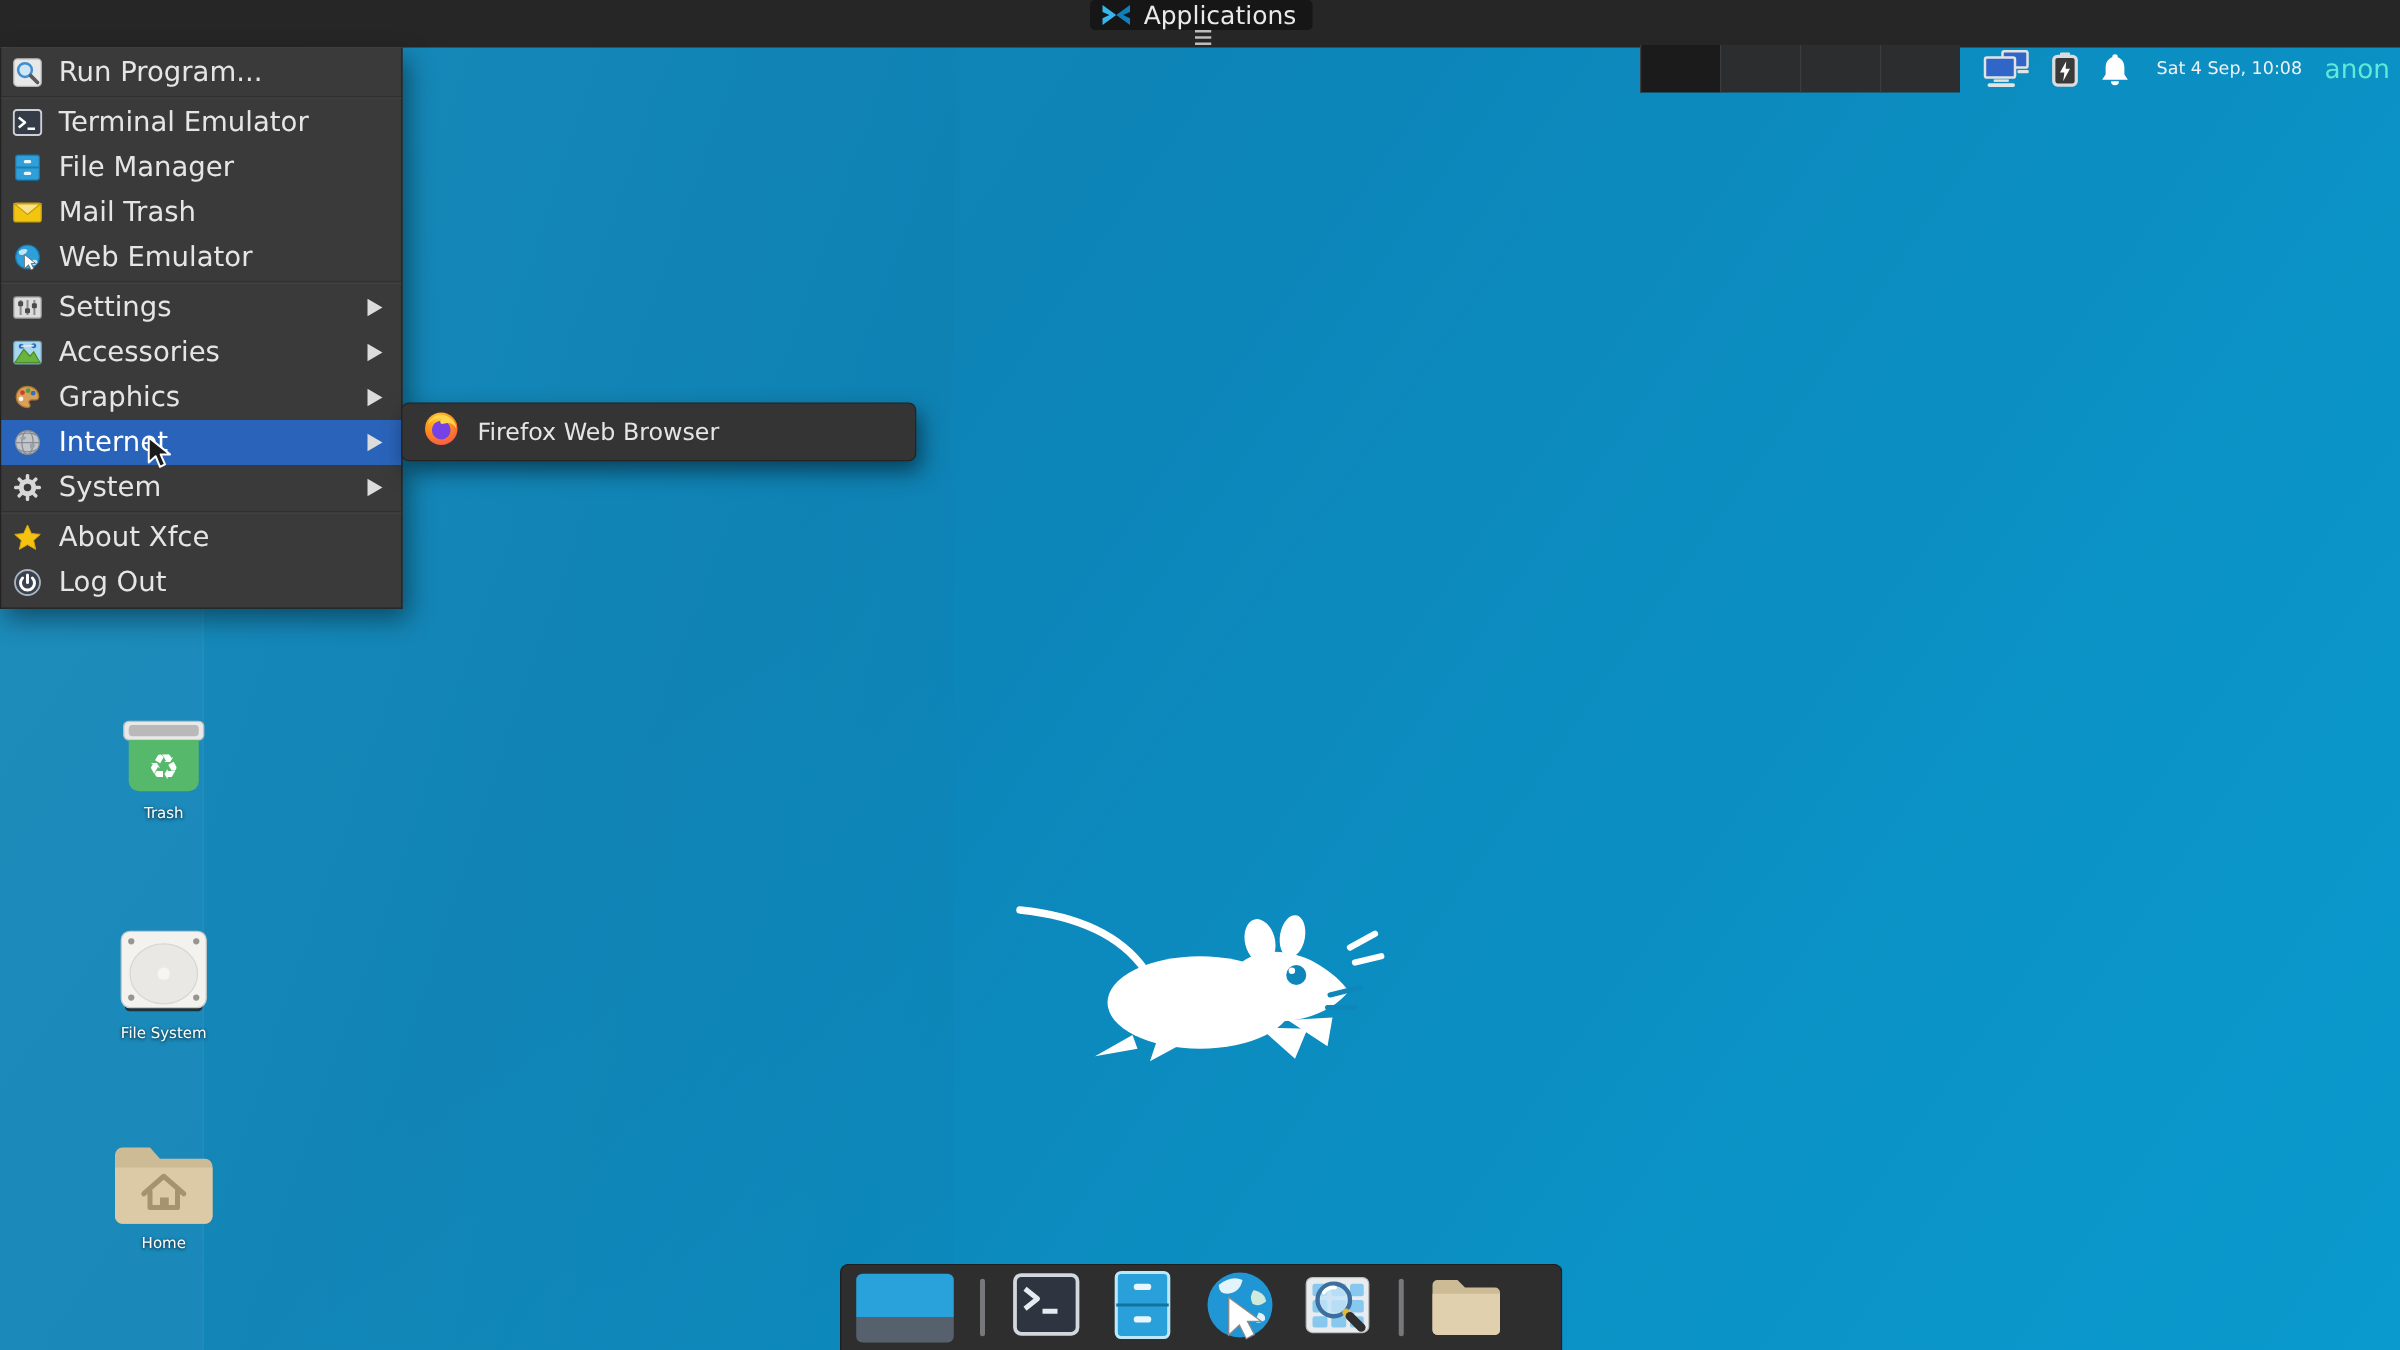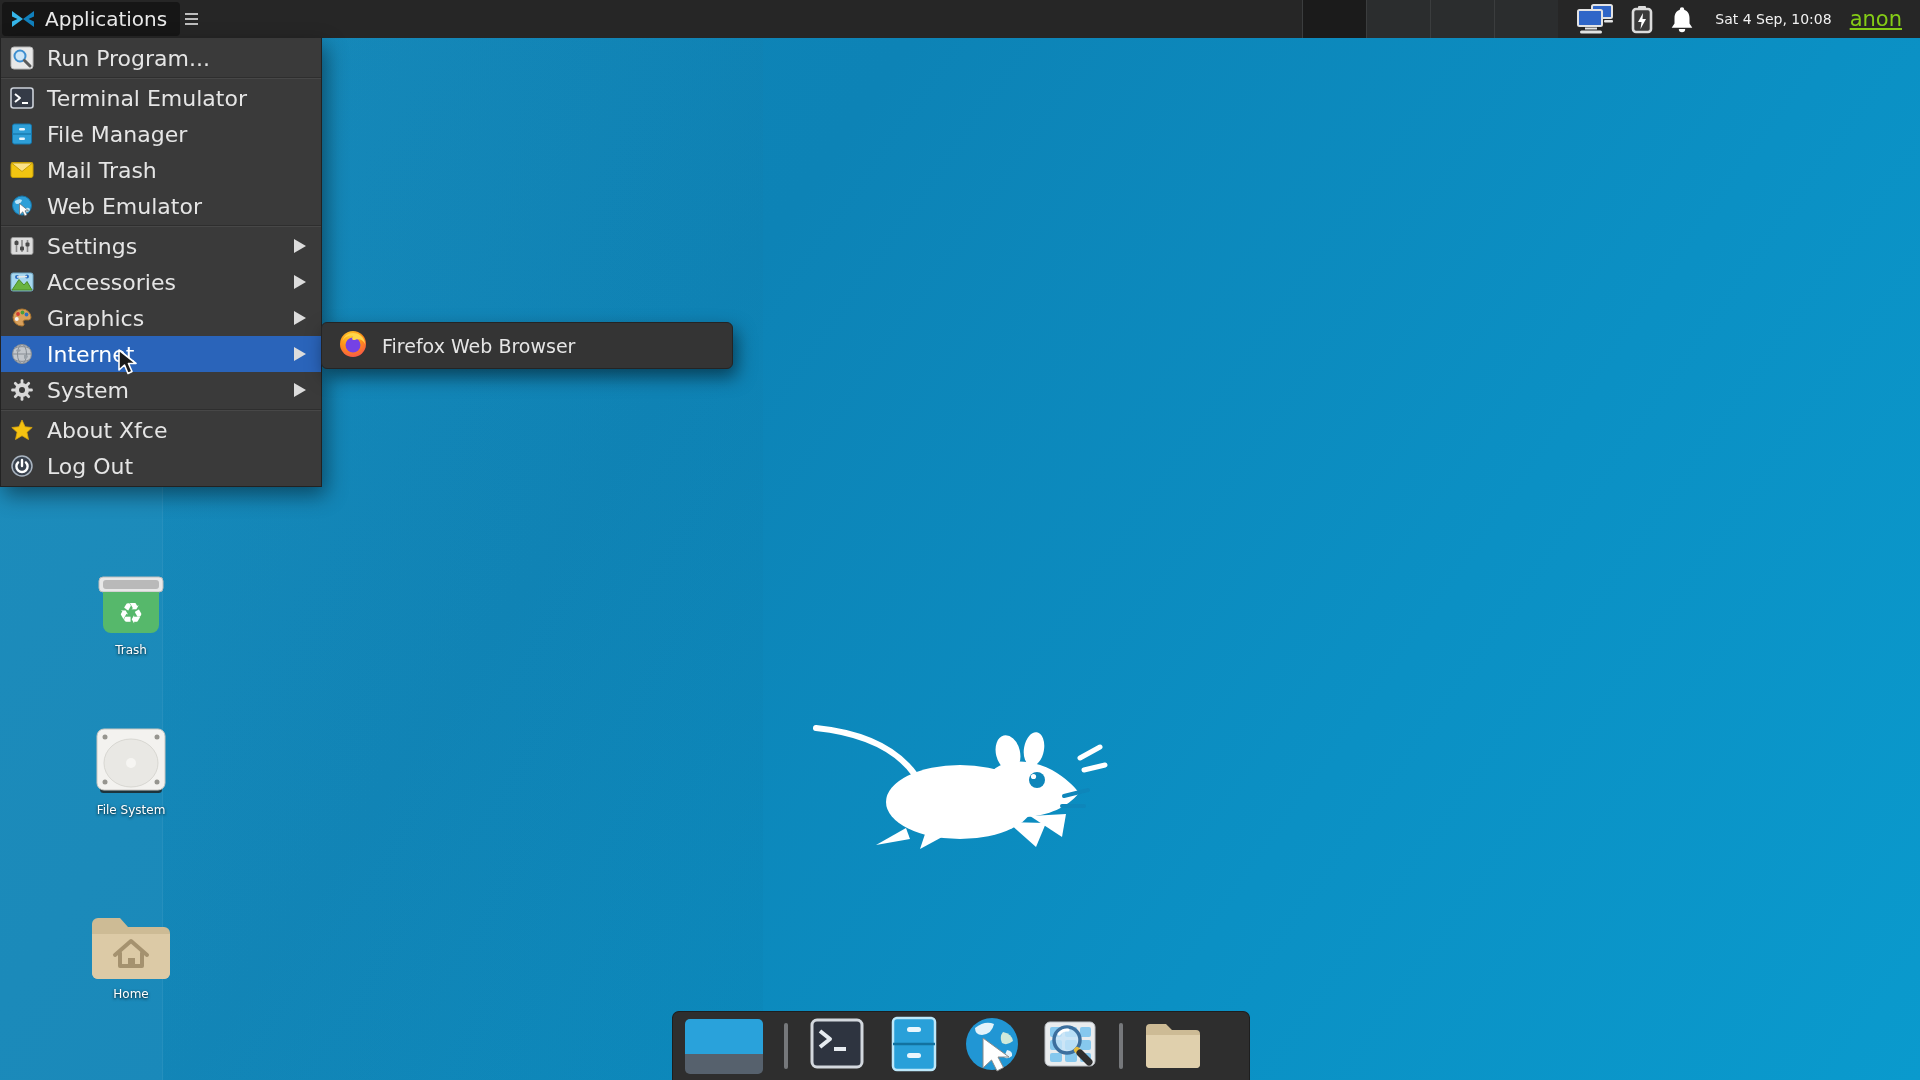--- a/index.html
+++ b/index.html
@@ -9,35 +9,35 @@
   
   .screen { position:absolute; inset:0;
     background:linear-gradient(125deg,#1187b9 0%,#0d83b6 35%,#0b90c4 70%,#0a9acd 100%); }
   .band-left { position:absolute; left:0; top:0; width:163px; height:100%;
     background:rgba(255,255,255,0.055); border-right:1px solid rgba(255,255,255,0.05); }
   .facet { position:absolute; left:163px; top:0; width:600px; height:100%;
     background:linear-gradient(100deg,rgba(255,255,255,0.03),rgba(0,0,0,0.02)); }
 
   
   .panel { position:absolute; top:0; left:0; width:1920px; height:38px;
-    background:#262626; display:flex; align-items:center; z-index:50; }
+    background:#262626; display:flex; align-items:center; z-index:50;flex-direction:column; }
   .apps-button { margin-left:2px; height:34px; border-radius:4px; background:#161616;
     display:flex; align-items:center; gap:9px; padding:0 13px 0 8px; cursor:default; }
   .apps-label { color:#e9e9e9; font-size:20px; }
   .hamburger { margin-left:5px; display:flex; flex-direction:column; gap:3px; }
   .hamburger span { display:block; width:13px; height:2px; background:#bdbdbd; }
   .panel-right { margin-left:auto; display:flex; align-items:center; height:100%; }
   .workspaces { display:flex; height:38px; margin-right:17px; }
   .ws { width:64px; height:38px; background:#2b2d2e; border-left:1px solid #3b3d3e; }
   .ws:first-child { border-left:1px solid #3b3d3e; }
   .ws.active { background:#1b1b1b; }
   .tray { display:flex; align-items:center; gap:15px; margin-right:20px; }
   .tray svg { display:block; }
   .clock { color:#f1f1f1; font-size:14px; white-space:nowrap; margin-right:18px; }
-  .username { color:#84cc16; font-size:21px; white-space:nowrap; padding-right:18px;text-decoration:underline; }
+  .username { color:#5eead4; font-size:21px; white-space:nowrap; padding-right:8px; }
 
   
   .app-menu { position:absolute; left:0; top:38px; width:322px; background:#3a3a3a;
     border:1px solid #222; border-top:none; box-shadow:4px 8px 20px rgba(0,0,0,0.45);
     padding:2px 0; z-index:60; }
   .menu-item { height:36px; display:flex; align-items:center; gap:13px;
     padding:0 8px 0 9px; color:#e5e5e5; font-size:22px; cursor:default; }
   .menu-item.selected { background:#2a64ba; color:#ffffff; }
   .mi-icon { width:24px; height:24px; flex:0 0 24px; }
   .mi-icon svg { display:block; }
@@ -51,21 +51,21 @@
     background:#343434; border:1px solid #242424; border-radius:6px;
     box-shadow:4px 8px 18px rgba(0,0,0,0.5); display:flex; align-items:center;
     gap:14px; padding:0 16px; z-index:61; color:#e5e5e5; font-size:19px; cursor:default; }
 
   
   .desk-icon { position:absolute; left:56px; width:150px; display:flex;
     flex-direction:column; align-items:center; cursor:default; }
   .desk-label { margin-top:7px; color:#ffffff; font-size:12px;
     text-shadow:0 1px 3px rgba(0,0,0,0.9); white-space:nowrap; }
   #desk-trash { top:576px; }
-  #desk-fs { top:728px; }
+  #desk-fs { top:744px; }
   #desk-home { top:906px; }
 
   
   .xfce-mouse { position:absolute; left:812px; top:718px; z-index:5; }
 
   
   .dock { position:absolute; left:672px; top:1011px; width:578px; height:69px;
     background:#2e2e2e; border:1px solid #1e1e1e; border-bottom:none;
     border-radius:7px 7px 0 0; display:flex; align-items:center; gap:21px;
     padding:0 12px; z-index:40; }

